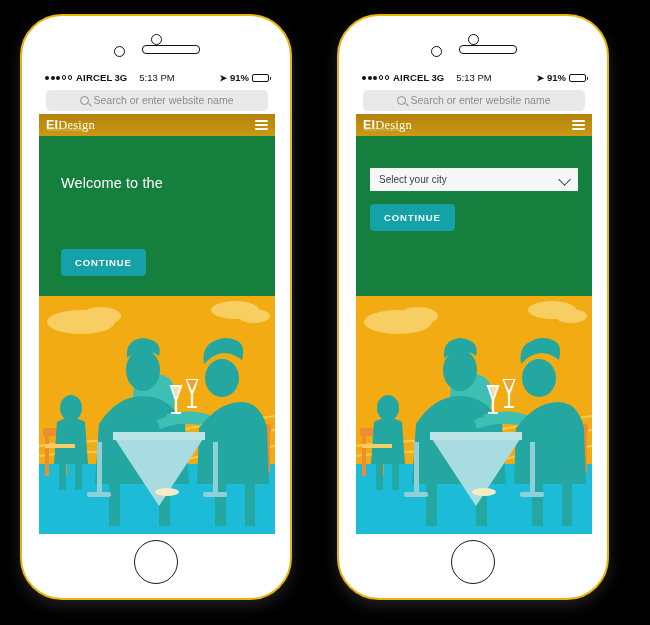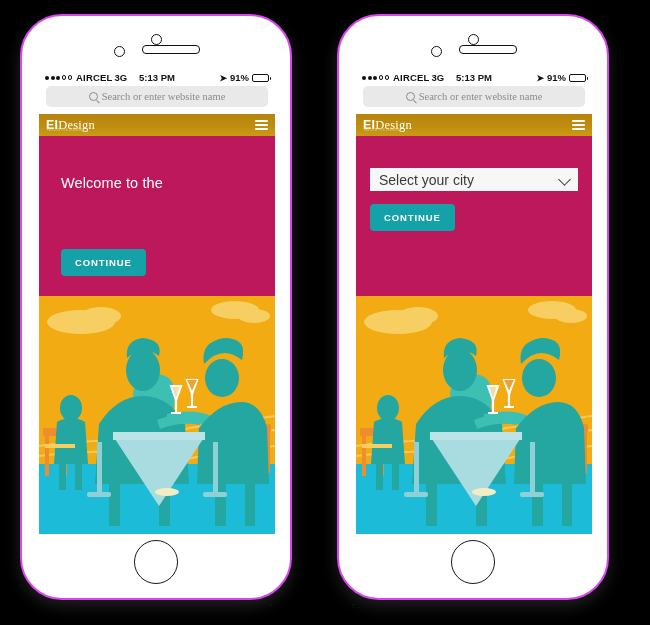--- a/index.html
+++ b/index.html
@@ -1,21 +1,21 @@
 <!DOCTYPE html>
 <html><head>
 <meta charset="utf-8">
 <style>
   html,body{margin:0;padding:0;background:#000;}
   body{width:650px;height:625px;overflow:hidden;font-family:"Liberation Sans",sans-serif;}
   .stage{position:relative;width:650px;height:625px;background:#000;}
 
   
   .phone{position:absolute;top:14px;width:272px;height:586px;background:#fff;
-         border-radius:42px;border:2px solid #d946ef;box-sizing:border-box;
+         border-radius:42px;border:2px solid #eab308;box-sizing:border-box;
          box-shadow:0 6px 16px rgba(255,255,255,0.13);}
   .phone.left{left:20px;}
   .phone.right{left:337px;}
 
   .earpiece{position:absolute;top:29px;left:50%;transform:translateX(-14px);
             width:56px;height:7px;border:1.6px solid #111;border-radius:4px;background:#fff;}
   .camera{position:absolute;top:18px;left:50%;transform:translateX(-5px);
           width:9px;height:9px;border:1.6px solid #111;border-radius:50%;background:#fff;}
   .sensor{position:absolute;top:30px;left:50%;transform:translateX(-42px);
           width:9px;height:9px;border:1.6px solid #111;border-radius:50%;background:#fff;}
@@ -27,64 +27,64 @@
           background:#fff;overflow:hidden;}
 
   
   .statusbar{height:17px;background:#fff;display:flex;align-items:center;
              padding:0 6px;font-size:9.5px;font-weight:bold;color:#111;}
   .dots{display:flex;align-items:center;gap:1.5px;margin-right:4px;}
   .dot{width:4px;height:4px;border-radius:50%;background:#111;}
   .dot.hollow{background:transparent;border:1px solid #111;width:2.5px;height:2.5px;}
   .carrier{letter-spacing:.2px;}
   .net{margin-left:2px;}
-  .clock{position:absolute;left:0;right:0;text-align:center;font-size:9.5px;font-weight:bold;
+  .clock{position:absolute;left:0;right:0;text-align:center;font-size:9.5px;font-weight:normal;
          pointer-events:none;}
   .statusright{margin-left:auto;display:flex;align-items:center;gap:3px;z-index:2;}
   .locarrow{font-size:9px;}
   .batt{width:17px;height:8px;border:1px solid #111;border-radius:2px;position:relative;
         padding:1px;box-sizing:border-box;}
   .batt::after{content:"";position:absolute;right:-3px;top:2px;width:1.5px;height:3px;
                background:#111;border-radius:0 1px 1px 0;}
   .battfill{height:100%;background:#111;border-radius:1px;}
 
   
-  .urlbar{height:28px;background:#fff;display:flex;justify-content:center;
-          padding:0 7px;box-sizing:border-box;font-family:Liberation Serif, serif;}
+  .urlbar{height:28px;background:#fff;display:flex;align-items:center;justify-content:center;
+          padding:0 7px;box-sizing:border-box;}
   .urlfield{flex:1;height:21px;background:#e9e9ea;border-radius:5px;display:flex;
             align-items:center;justify-content:center;gap:4px;color:#8b8b90;font-size:10.5px;}
   .mag{width:7px;height:7px;border:1.3px solid #8b8b90;border-radius:50%;position:relative;
        display:inline-block;}
   .mag::after{content:"";position:absolute;right:-3px;bottom:-2px;width:3.5px;height:1.3px;
               background:#8b8b90;transform:rotate(45deg);}
 
   
   .siteheader{height:22px;background:linear-gradient(180deg,#b5830b 0%,#c08f10 60%,#cb9a14 100%);
               display:flex;align-items:center;justify-content:space-between;padding:0 7px;
               box-sizing:border-box;position:relative;}
   .logo{color:#fff;font-family:"Liberation Serif",serif;font-size:12.5px;line-height:1;
         letter-spacing:.2px;}
   .logo b{font-family:"Liberation Sans",sans-serif;font-weight:bold;font-size:12.5px;}
   .logosub{position:absolute;left:8px;top:15px;font-size:2.6px;color:#e8d08a;letter-spacing:.3px;
            font-family:"Liberation Sans",sans-serif;}
   .burger{display:flex;flex-direction:column;gap:2.2px;}
   .burger span{display:block;width:13px;height:1.8px;background:#fff;border-radius:1px;}
 
   
-  .pagebody{position:relative;height:398px;background:#be185d;overflow:hidden;padding-left:24px;}
+  .pagebody{position:relative;height:398px;background:#15803d;overflow:hidden;padding-left:24px;}
 
   .welcome{position:absolute;top:37px;left:22px;color:#fff;font-size:14.5px;line-height:1.45;
            font-weight:normal;letter-spacing:.1px;}
   .cbtn{position:absolute;top:113px;left:22px;background:#14a2a8;color:#fff;border:none;
         border-radius:4px;padding:8px 14px;font-size:9.5px;font-weight:bold;letter-spacing:.9px;
         font-family:"Liberation Sans",sans-serif;cursor:pointer;}
 
   .formwrap{position:absolute;top:32px;left:14px;right:14px;}
   .fld{height:23px;background:#f7f7f7;display:flex;align-items:center;padding:0 9px;
-       box-sizing:border-box;margin-bottom:10px;font-size:14px;color:#3a3a3a;position:relative;}
+       box-sizing:border-box;margin-bottom:10px;font-size:10px;color:#3a3a3a;position:relative;}
   .chev{position:absolute;right:9px;top:50%;width:8px;height:8px;margin-top:-5px;
         border-right:1.6px solid #3a3a3a;border-bottom:1.6px solid #3a3a3a;
         transform:rotate(45deg);}
   .cbtn2{background:#14a2a8;color:#fff;border:none;border-radius:4px;padding:8px 14px;
          font-size:9.5px;font-weight:bold;letter-spacing:.9px;margin-top:3px;
          font-family:"Liberation Sans",sans-serif;cursor:pointer;}
 
   
   .illus{position:absolute;left:0;right:0;bottom:0;height:238px;}
   .illus svg{display:block;width:100%;height:100%;}

